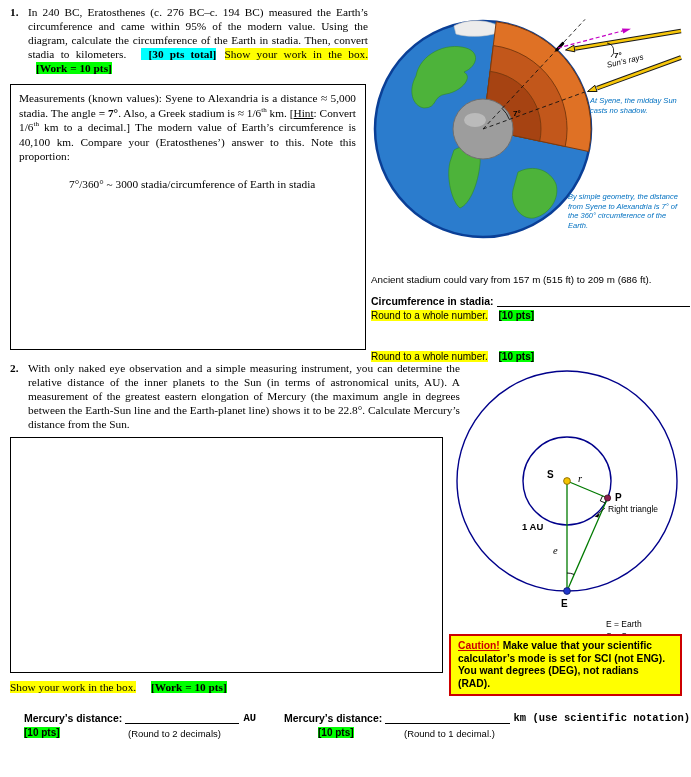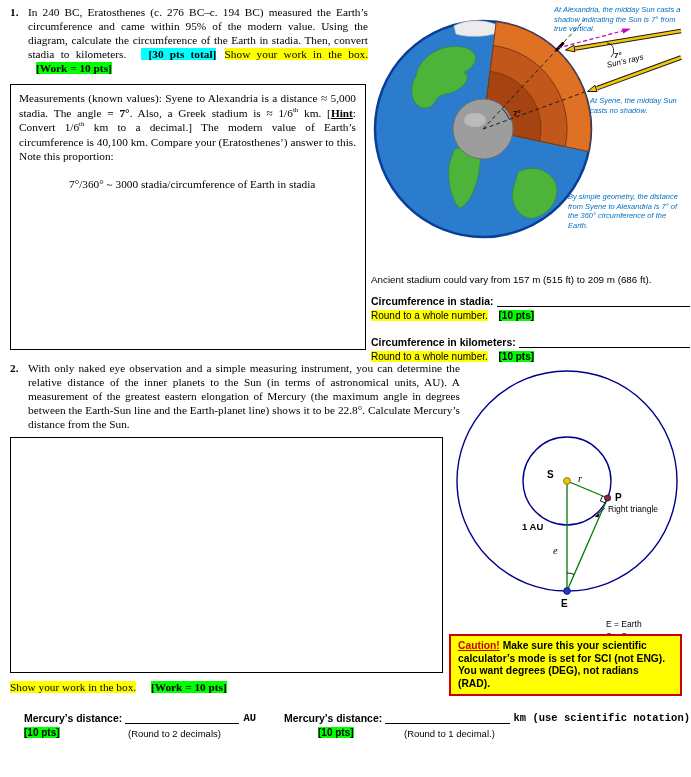--- a/index.html
+++ b/index.html
@@ -4,21 +4,21 @@
 <style>
   * { margin:0; padding:0; box-sizing:border-box; }
   html,body { background:#ffffff; }
   body { width:691px; height:777px; position:relative; overflow:hidden;
          font-family:"Liberation Serif", serif; color:#000; }
   .page { position:absolute; left:0; top:0; width:691px; height:777px; background:#fff; }
   .abs { position:absolute; }
   .q-para { position:absolute; text-align:justify; font-size:11.3px; line-height:14px; padding-left:18px; }
   .qnum { position:absolute; left:0; top:0; font-weight:700; }
   .bold { font-weight:700; }
-  .underline { text-decoration:underline;font-weight:bold; }
+  .underline { text-decoration:underline; }
   .hl-cyan  { background:#00ffff; font-weight:700; }
   .hl-yellow{ background:#ffff00; }
   .hl-green { background:#00ff00; font-weight:700; }
   .workbox { position:absolute; border:1px solid #000; background:#fff; }
   .boxtext { font-size:11.3px; line-height:14.5px; text-align:justify; padding:6px 9px 0 8px; }
   .proportion { padding:13px 0 0 58px; text-align:left; }
   .sans { font-family:"Liberation Sans", sans-serif;margin-top:40px; }
   .anno { position:absolute; font-family:"Liberation Sans", sans-serif; font-style:italic;
           font-size:7.5px; line-height:9.5px; color:#0070c0; }
   .note { position:absolute; font-family:"Liberation Sans", sans-serif; font-size:9.8px; }
@@ -90,41 +90,36 @@
         <line x1="313" y1="53.5" x2="229" y2="84.2" stroke="#f6c60a" stroke-width="2.6"></line>
         <polygon points="219.5,87.5 226.9,81.3 229.1,87.5" fill="#f6c60a" stroke="#000" stroke-width="0.9"></polygon>
       </g>
       <g>
         <line x1="190" y1="44" x2="256" y2="26.5" stroke="#c400c4" stroke-width="1.2" stroke-dasharray="4 2.5"></line>
         <polygon points="263,24.7 255.3,29.4 253.9,24.4" fill="#c400c4"></polygon>
       </g>
       <path d="M239,39 A8,8 0 0 1 243,53" fill="none" stroke="#000" stroke-width="0.8"></path>
       <text x="246" y="54" font-size="8" font-weight="bold" font-family="Liberation Sans, sans-serif">7°</text>
     </svg>
-    <div class="anno" style="left:186px; top:1px; width:134px;">At Alexandria, the midday Sun casts a shadow indicating the Sun is 7° from true vertical.</div>
     <div class="anno" style="left:238px; top:57px; color:#000; font-size:8px; transform:rotate(-13deg); transform-origin:left top; white-space:nowrap;">Sun’s rays</div>
     <div class="anno" style="left:222px; top:92px; width:96px;">At Syene, the midday Sun casts no shadow.</div>
     <div class="anno" style="left:200px; top:188px; width:120px;">By simple geometry, the distance from Syene to Alexandria is 7° of the 360° circumference of the Earth.</div>
   </div>
 
   <div class="note" style="left:371px; top:274px; width:320px;">Ancient stadium could vary from 157 m (515 ft) to 209 m (686 ft).</div>
 
   <div class="ans-row" style="left:371px; top:294px; width:319px;">
     <span>Circumference in stadia:</span>
     <span class="blank"></span>
   </div>
   <div class="ans-sub" style="left:371px; top:310px;">
     <span class="hl-yellow">Round to a whole number.</span>
     <span class="hl-green">[10 pts]</span>
   </div>
 
-  <div class="ans-row" style="left:371px; top:335px; width:319px;">
-    <span>Circumference in kilometers:</span>
-    <span class="blank"></span>
-  </div>
   <div class="ans-sub" style="left:371px; top:351px;">
     <span class="hl-yellow">Round to a whole number.</span>
     <span class="hl-green">[10 pts]</span>
   </div>
 
   <div class="q-para" style="left:10px; top:361px; width:450px;">
     <span class="qnum">2.</span>
     <span>With only naked eye observation and a simple measuring instrument, you can determine the relative distance of the inner planets to the Sun (in terms of astronomical units, AU). A measurement of the greatest eastern elongation of Mercury (the maximum angle in degrees between the Earth-Sun line and the Earth-planet line) shows it to be 22.8°. Calculate Mercury’s distance from the Sun.</span>
   </div>
 
@@ -154,21 +149,21 @@
       <text x="105" y="196" class="svg-italic">e</text>
       <text x="160" y="154" style="font-family:'Liberation Sans',sans-serif; font-size:8.5px;">Right triangle</text>
     </svg>
     <div class="abs sans legend" style="left:158px; top:220px; font-size:8.5px; line-height:12px;">
       <span>E = Earth</span>
       <span>S = Sun</span>
       <span>P = Planet</span>
     </div>
   </div>
 
-  <div class="caution"><span class="caution-title">Caution!</span><span> Make sure this your scientific calculator’s mode is set for SCI (not ENG). You want degrees (DEG), not radians (RAD).</span></div>
+  <div class="caution"><span class="caution-title">Caution!</span><span> Make value that your scientific calculator’s mode is set for SCI (not ENG). You want degrees (DEG), not radians (RAD).</span></div>
 
   <div class="showwork-line" style="left:10px; top:681px;">
     <span class="hl-yellow">Show your work in the box.</span>
     <span class="hl-green">[Work = 10 pts]</span>
   </div>
 
   <div class="ans-row" style="left:24px; top:711px; width:232px;">
     <span>Mercury’s distance:</span>
     <span class="blank"></span>
     <span class="unit">AU</span>

